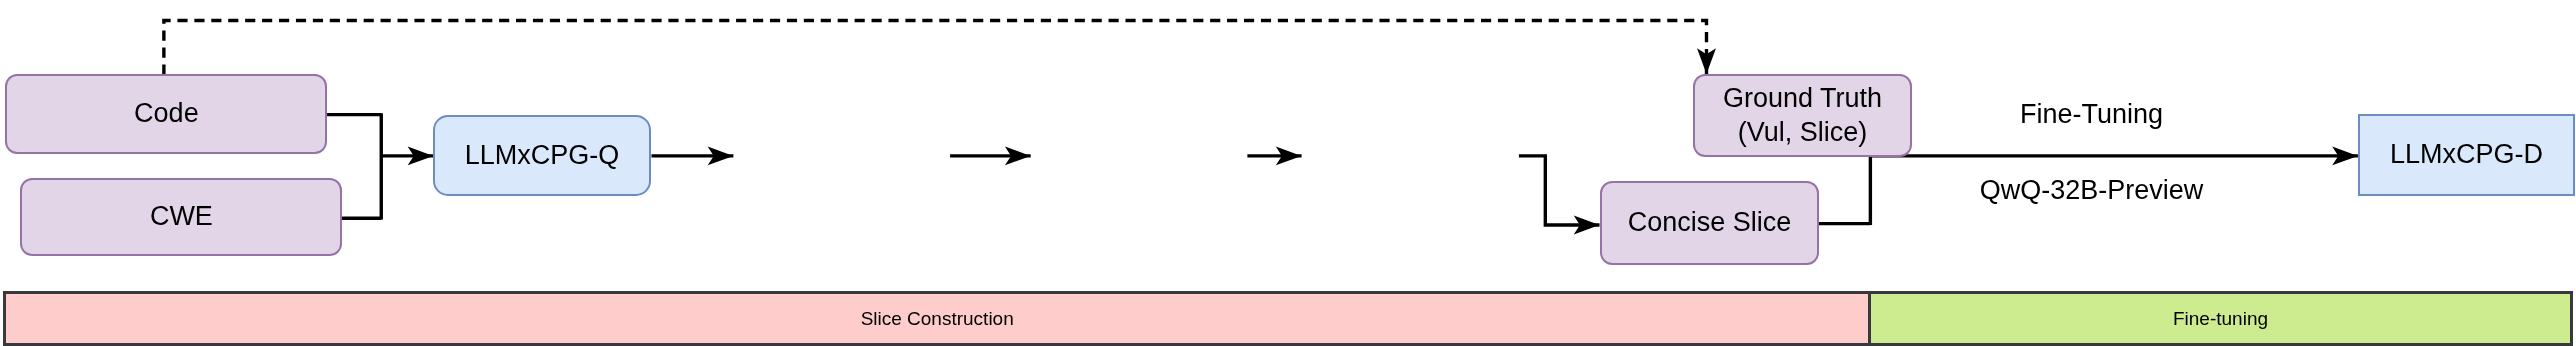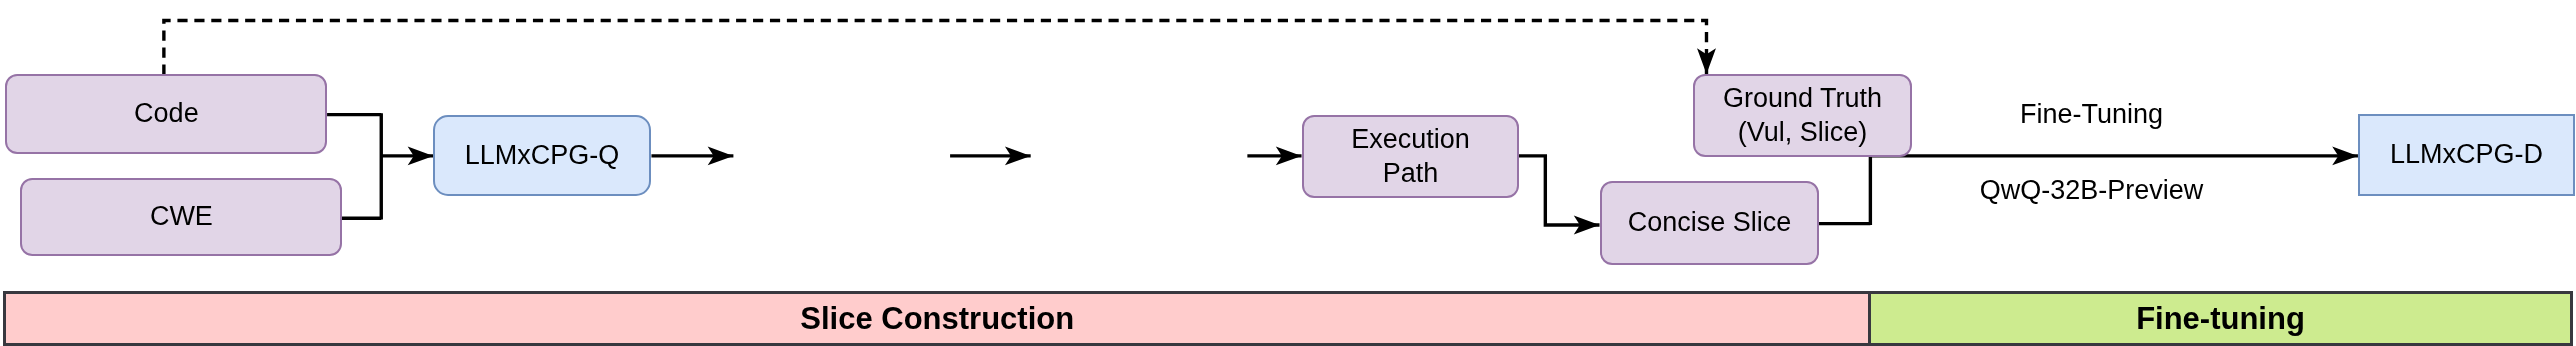--- a/index.html
+++ b/index.html
@@ -32,21 +32,21 @@
   .edge-label{
     position:absolute;
     font-size:27px;color:#000;text-align:center;
   }
   .band{
     position:absolute;
     top:291px;height:55px;
     box-sizing:border-box;
     border:3.4px solid var(--band-border,#38383F);
     display:flex;align-items:center;justify-content:center;
-    font-size:31px;font-weight:bold;color:#000;
+    font-size:19px;font-weight:normal;color:#000;
   }
   .band.pink{background:var(--pink-band-fill,#FFCCCC);}
   .band.green{background:var(--green-band-fill,#CDEB8F);}
 </style>
 </head>
 <body>
 
 <div class="canvas">
 
   <svg class="connectors" viewBox="0 0 3804 512" xmlns="http://www.w3.org/2000/svg">
@@ -77,24 +77,20 @@
   <div class="node purple" style="left:5.4px;top:178px;width:322px;height:78px;margin-left:15px;">
     <span>CWE</span>
   </div>
 
   <div class="node blue" style="left:433px;top:115px;width:218px;height:81px;border-radius:15px;">
     <span>LLMxCPG-Q</span>
   </div>
 
 
 
-  <div class="node purple" style="left:1302px;top:115px;width:217px;height:83px;">
-    <span>Execution</span>
-    <span>Path</span>
-  </div>
 
   <div class="node purple" style="left:1652px;top:74px;width:219px;height:83px;margin-left:41px;">
     <span>Ground Truth</span>
     <span>(Vul, Slice)</span>
   </div>
 
   <div class="node purple" style="left:1600px;top:181px;width:219px;height:84px;">
     <span>Concise Slice</span>
   </div>
 

